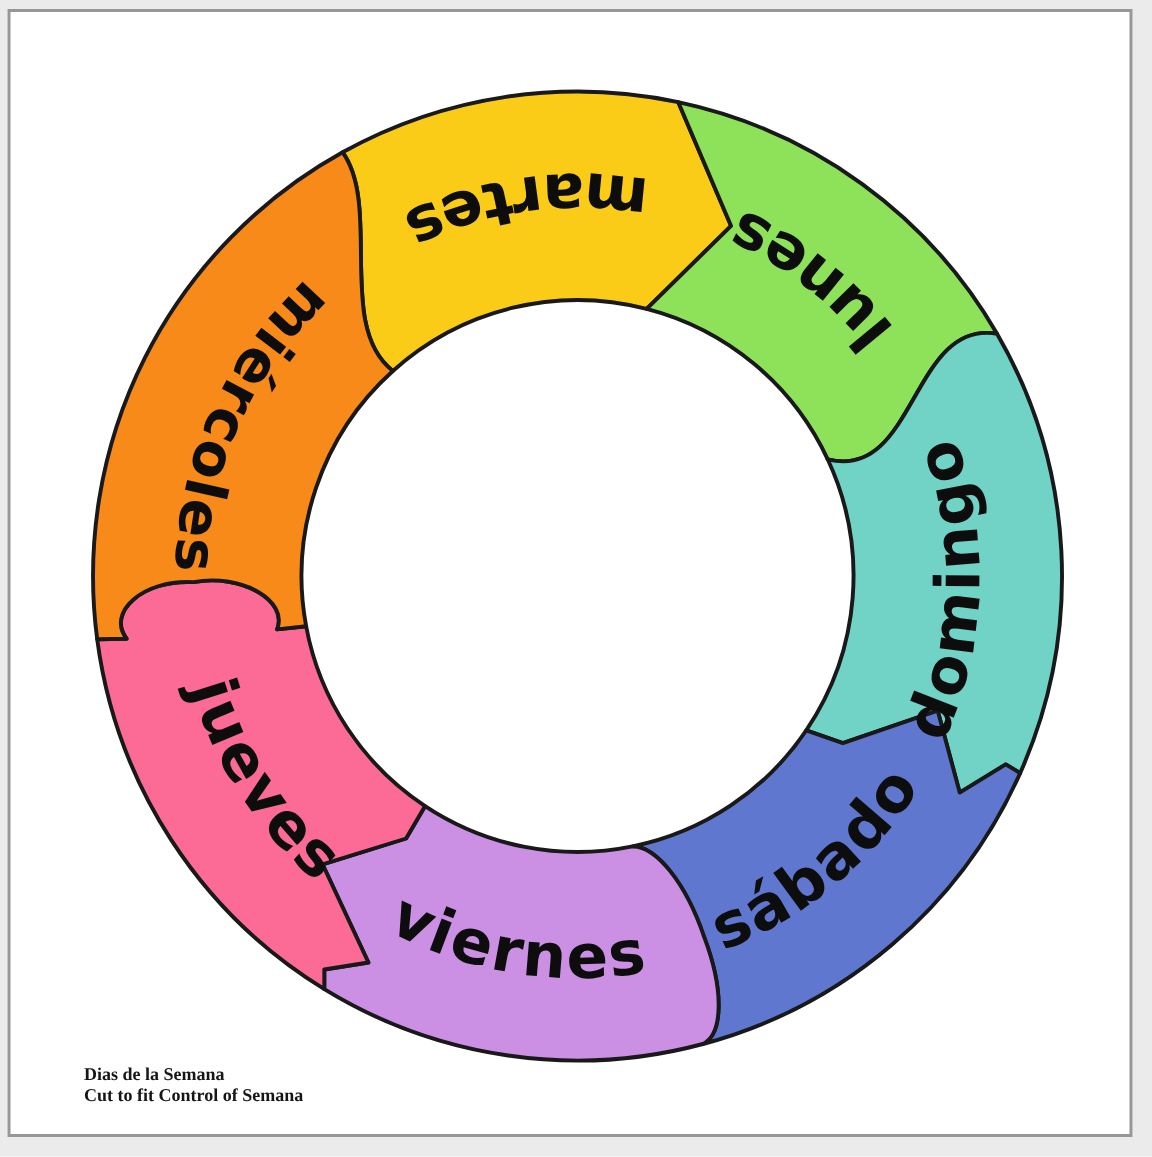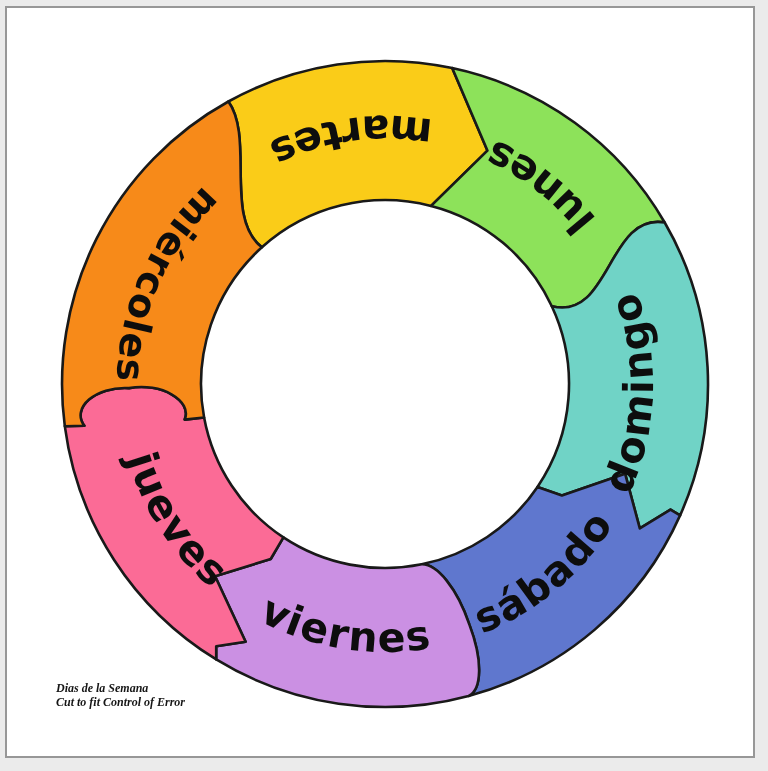--- a/index.html
+++ b/index.html
@@ -30,28 +30,27 @@
   .wheel-label{
     font-family:"DejaVu Sans",sans-serif;
     font-weight:700;
     font-size:41px;
     letter-spacing:1.5px;
     fill:#0d0d0d;
   }
   .wheel-label.long{ font-size:38px; }
   .footer{
     position:absolute;
-    left:56px;top:682px;
+    left:56px;top:710px;
     font-family:"Liberation Serif",serif;
     font-weight:700;
     font-size:12px;
     line-height:13.5px;
     color:#161616;
     white-space:nowrap;
-    font-style:italic;
   }
 </style>
 </head>
 <body>
 
 <div class="stage">
   <div class="page"></div>
 
   <svg class="wheel" viewBox="0 0 768 771">
     <g id="pieces">
@@ -78,15 +77,15 @@
       <text class="wheel-label"><textPath href="#lp2" startOffset="50%" text-anchor="middle">domingo</textPath></text>
       <text class="wheel-label"><textPath href="#lp3" startOffset="50%" text-anchor="middle">sábado</textPath></text>
       <text class="wheel-label"><textPath href="#lp4" startOffset="50%" text-anchor="middle">viernes</textPath></text>
       <text class="wheel-label"><textPath href="#lp5" startOffset="50%" text-anchor="middle">jueves</textPath></text>
       <text class="wheel-label long"><textPath href="#lp6" startOffset="50%" text-anchor="middle">miércoles</textPath></text>
     </g>
   </svg>
 
   <div class="footer">
     <div>Dias de la Semana</div>
-    <div>Cut to fit Control of Error</div>
+    <div>Cut to fit Control of Semana</div>
   </div>
 </div>
 
 </body></html>

